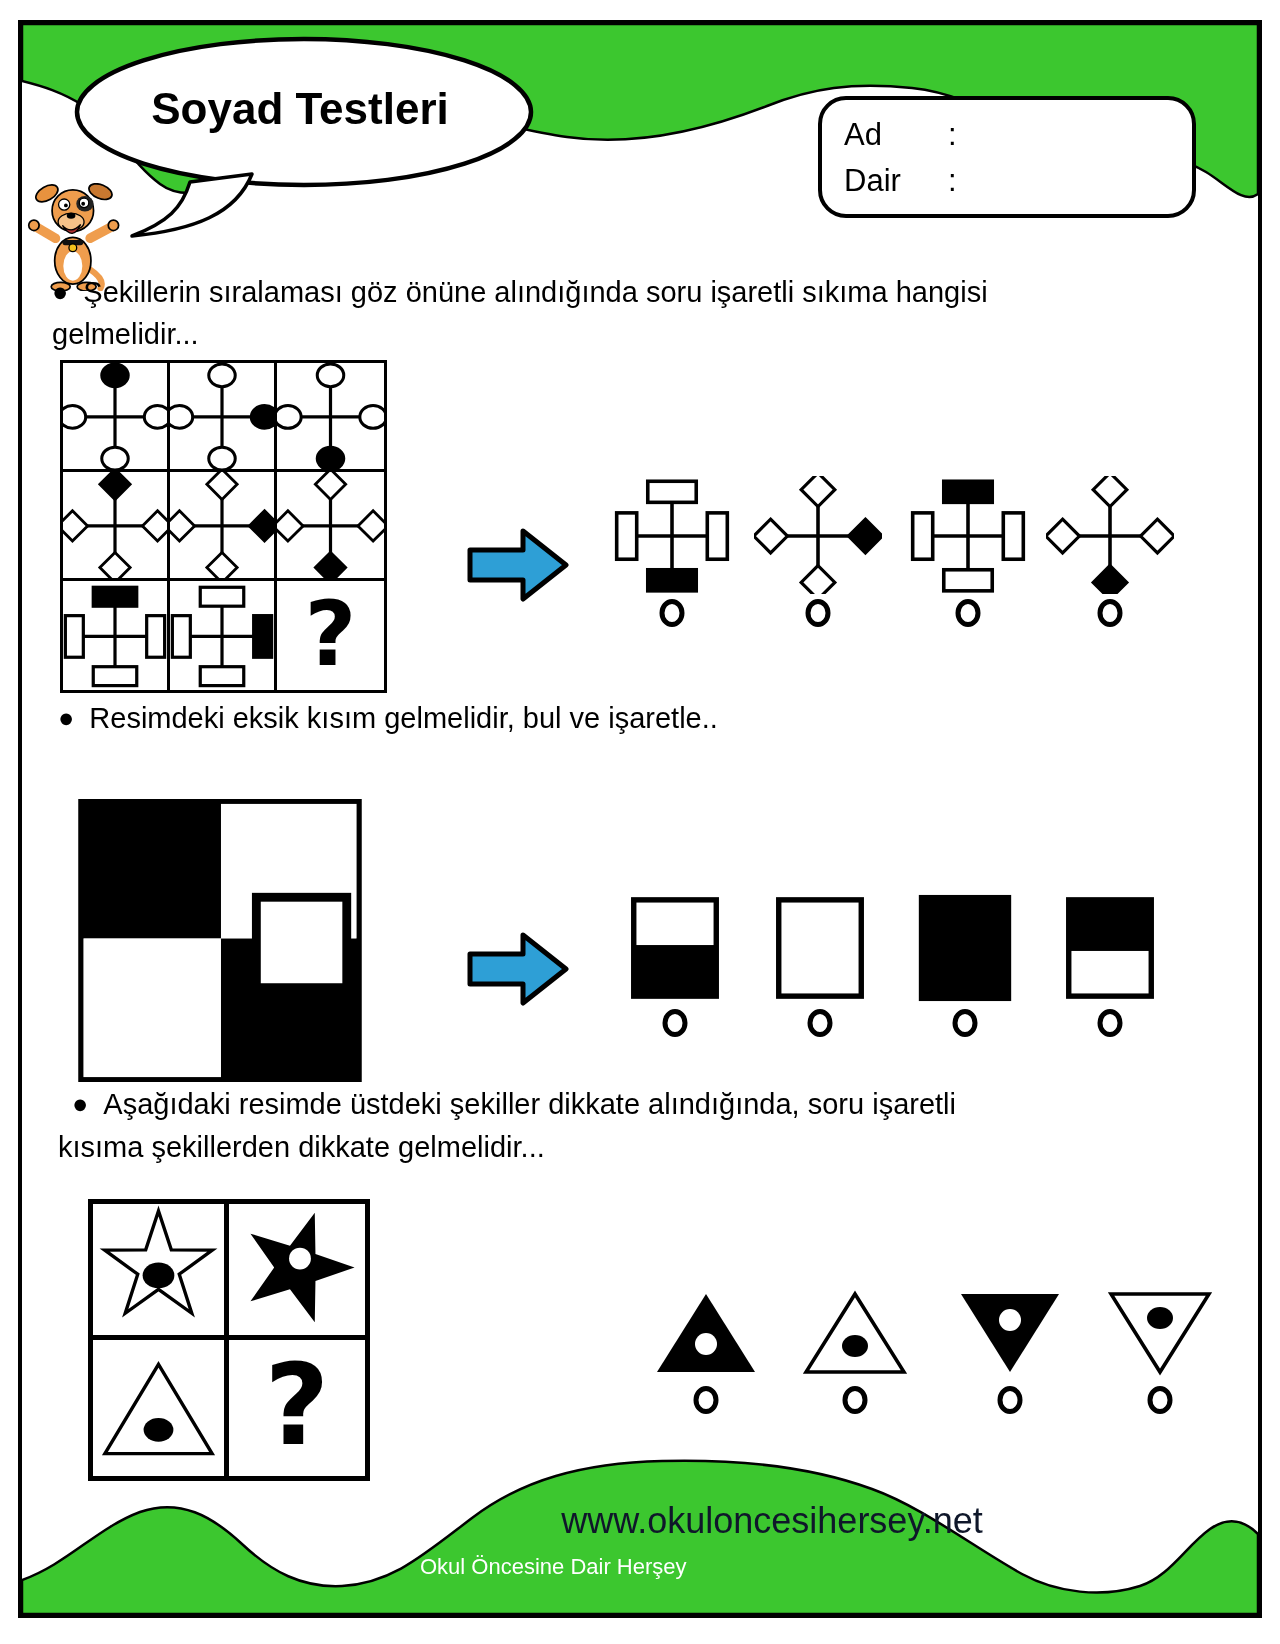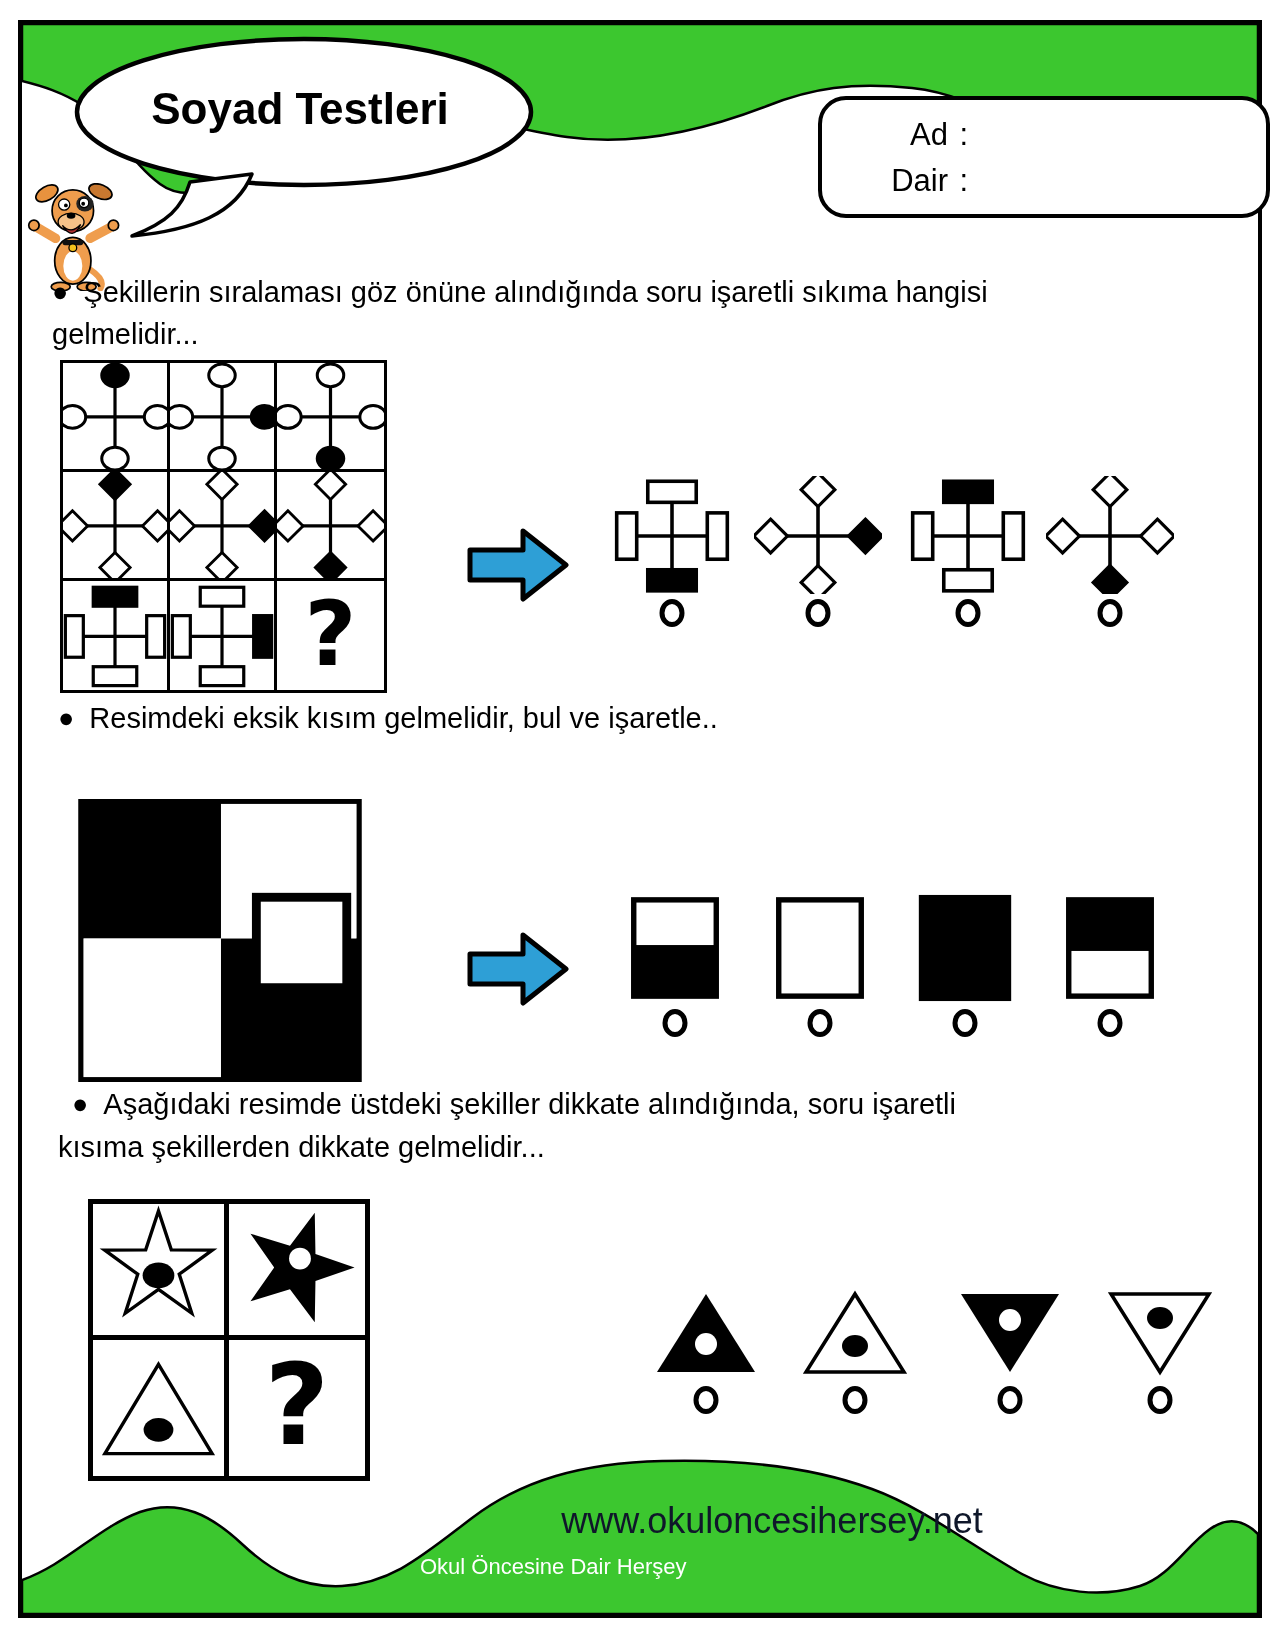--- a/index.html
+++ b/index.html
@@ -10,24 +10,23 @@
   .abs{position:absolute;}
   .frame{
     left:18px;top:20px;width:1244px;height:1598px;
     border:4px solid #000;box-sizing:border-box;background:transparent;
   }
   .title{
     left:150px;top:84px;width:300px;text-align:center;
     font-size:44px;font-weight:600;letter-spacing:0px;
   }
   .name-box{
-    left:818px;top:96px;width:452px;height:122px;background:#fff;
+    left:818px;top:96px;width:378px;height:122px;background:#fff;
     border:4px solid #000;border-radius:28px;box-sizing:border-box;
     padding:12px 0 0 22px;
-    text-align:right;
   }
   .nb-row{display:flex;font-size:31px;line-height:46px;}
   .nb-label{width:104px;}
   .nb-colon{width:20px;}
   .nb-value{flex:1;}
   .qtext{font-size:29px;display:flex;align-items:center;white-space:nowrap;}
   .bullet{font-size:27px;line-height:1;margin-right:15px;}
   
   .grid1{
     left:60px;top:360px;width:327px;height:333px;

